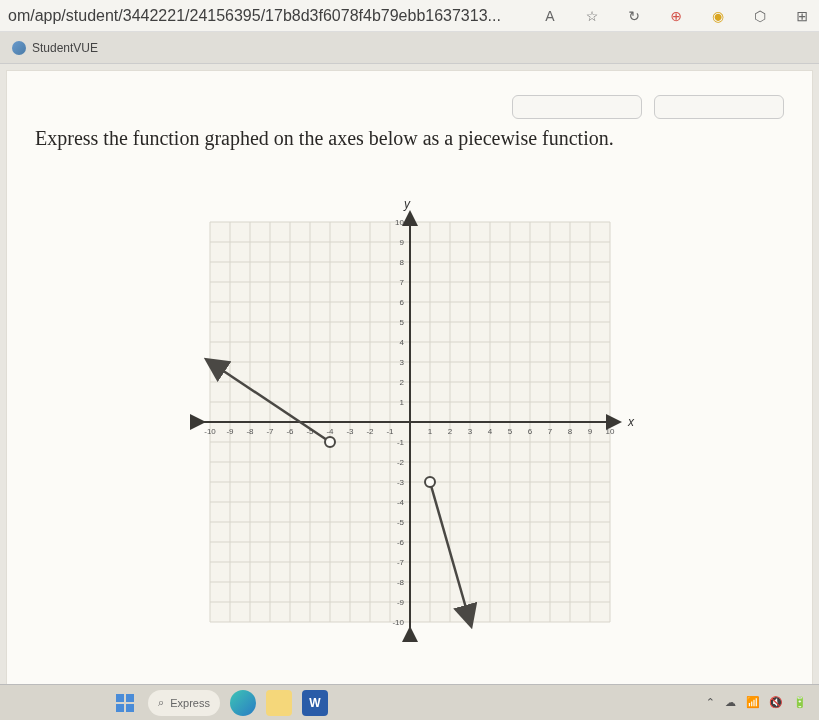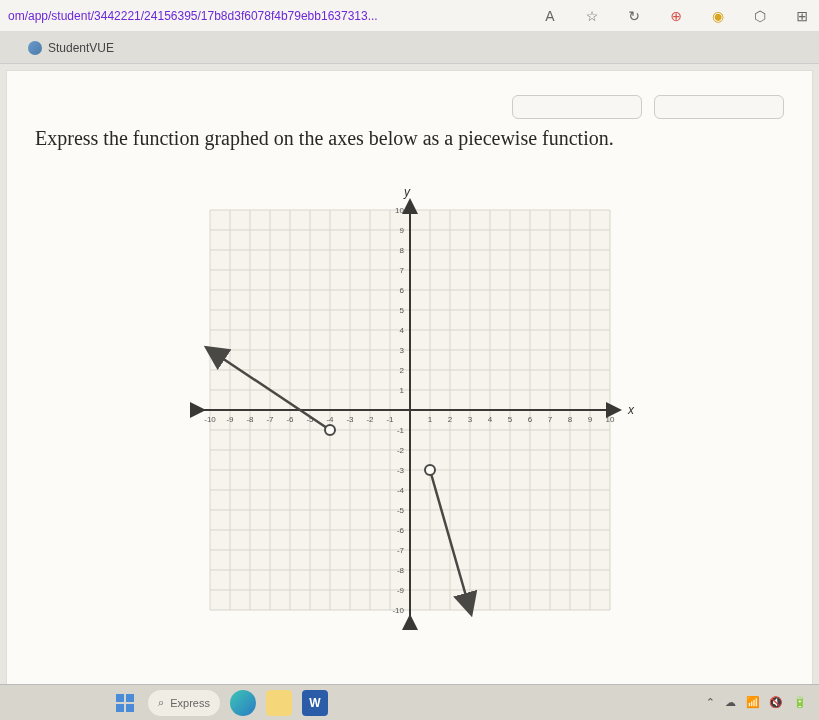--- a/index.html
+++ b/index.html
@@ -13,22 +13,22 @@
     .browser-bar {
       height: 32px;
       background: #f5f4f0;
       display: flex;
       align-items: center;
       padding: 0 8px;
       gap: 16px;
       border-bottom: 1px solid #ddd;
     }
     .url-text {
-      font-size: 12px;
-      color: #6d28d9;
+      font-size: 16px;
+      color: #404040;
       flex: 0 0 auto;
     }
     .browser-icons {
       display: flex;
       gap: 24px;
       margin-left: auto;
       align-items: center;
     }
     .browser-icon {
       width: 18px;
@@ -37,21 +37,21 @@
       align-items: center;
       justify-content: center;
       color: #666;
       font-size: 14px;
     }
     .tab-bar {
       height: 32px;
       background: #e0ded8;
       display: flex;
       align-items: center;
-      padding: 0 28px;
+      padding: 0 12px;
       border-bottom: 1px solid #ccc;
     }
     .tab {
       display: flex;
       align-items: center;
       gap: 6px;
       font-size: 12px;
       color: #444;
     }
     .tab-icon {
@@ -77,21 +77,21 @@
       width: 130px;
       height: 24px;
       border: 1px solid #ccc;
       border-radius: 6px;
       background: #f8f7f3;
     }
     .question-text {
       font-family: Georgia, 'Times New Roman', serif;
       font-size: 20px;
       color: #2a2826;
-      margin-bottom: 20px;
+      margin-bottom: 32px;
     }
     .graph-container {
       width: 480px;
       height: 480px;
       margin: 0 auto;
       position: relative;
     }
     .taskbar {
       position: absolute;
       bottom: 0;

